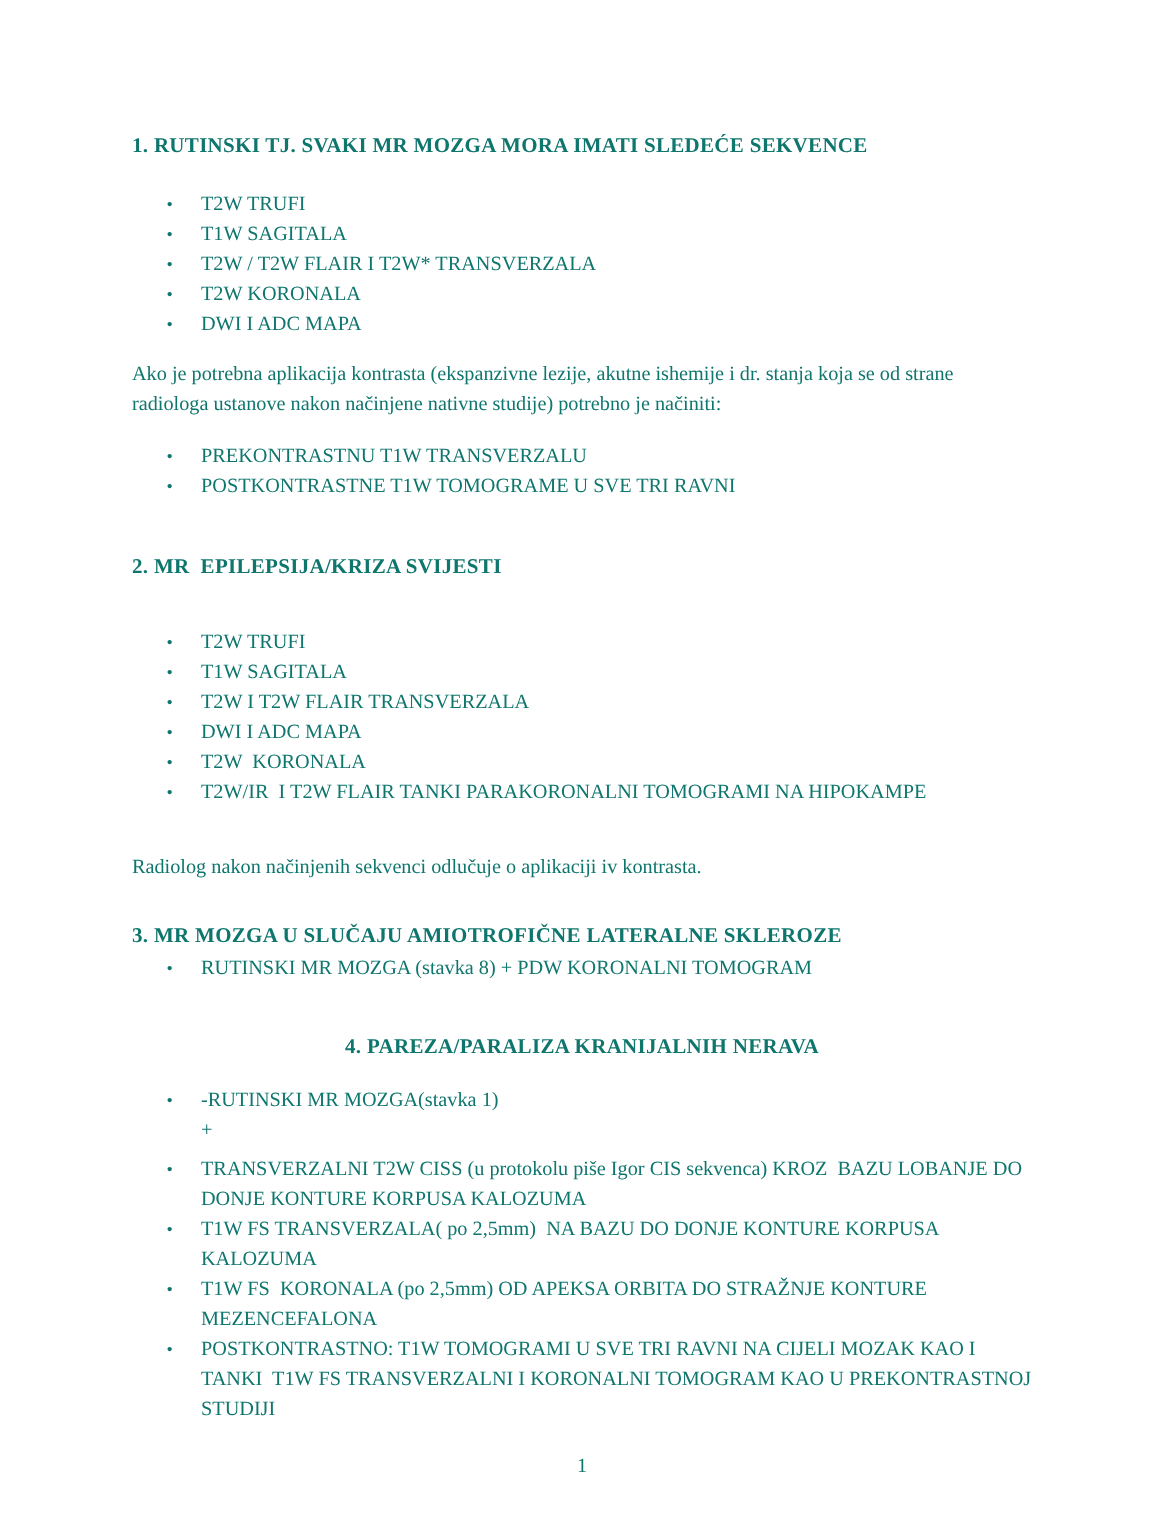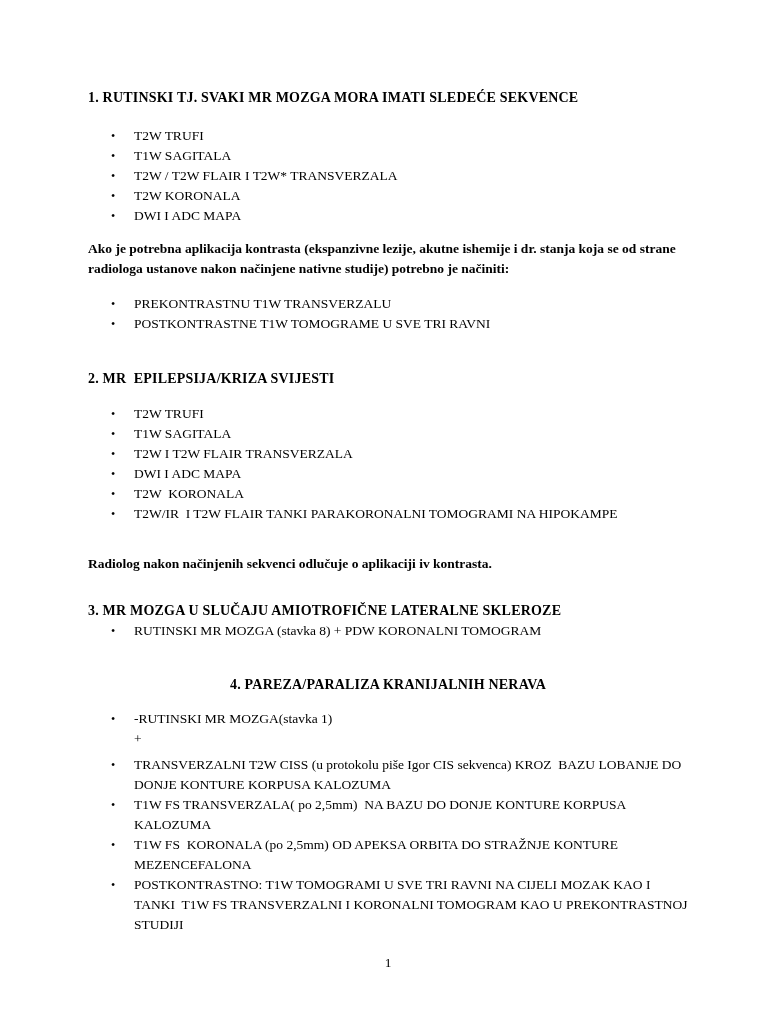--- a/index.html
+++ b/index.html
@@ -7,21 +7,21 @@
     position: relative;
     width: 768px;
     height: 1024px;
     margin: 0 auto;
     background: #ffffff;
     box-sizing: border-box;
     padding: 88px 80px 0 88px;
     font-family: "Liberation Serif", "DejaVu Serif", serif;
     font-size: 13.5px;
     line-height: 20px;
-    color: #000000;
+    color: #0f766e;
     overflow: hidden;
   }
   .h {
     font-size: 14px;
     font-weight: bold;
     margin: 0;
     letter-spacing: 0.2px;
   }
   .h, .txt, .para { white-space: pre-wrap; }
   ul {
@@ -29,27 +29,27 @@
     margin: 0;
     padding: 0 0 0 46px;
   }
   li { position: relative; }
   .marker {
     position: absolute;
     left: -23px;
     top: 0;
     font-size: 12px;
   }
-  .para { margin: 0; font-weight: bold; }
+  .para { margin: 0; }
 
   
   .h-1 { margin-bottom: 18px; }
   .para-1 { margin-top: 13px; }
   .list-1b { margin-top: 15px; }
-  .h-2 { margin-top: 35px; margin-bottom: 15px; }
+  .h-2 { margin-top: 35px; margin-bottom: 29px; }
   .para-2 { margin-top: 30px; }
   .h-3 { margin-top: 27px; }
   .h-4 { margin-top: 34px; margin-bottom: 14px; text-align: center; }
   .gap-after { margin-bottom: 6px; }
 
   .page-footer {
     margin-top: 18px;
     text-align: center;
   }
 </style>

